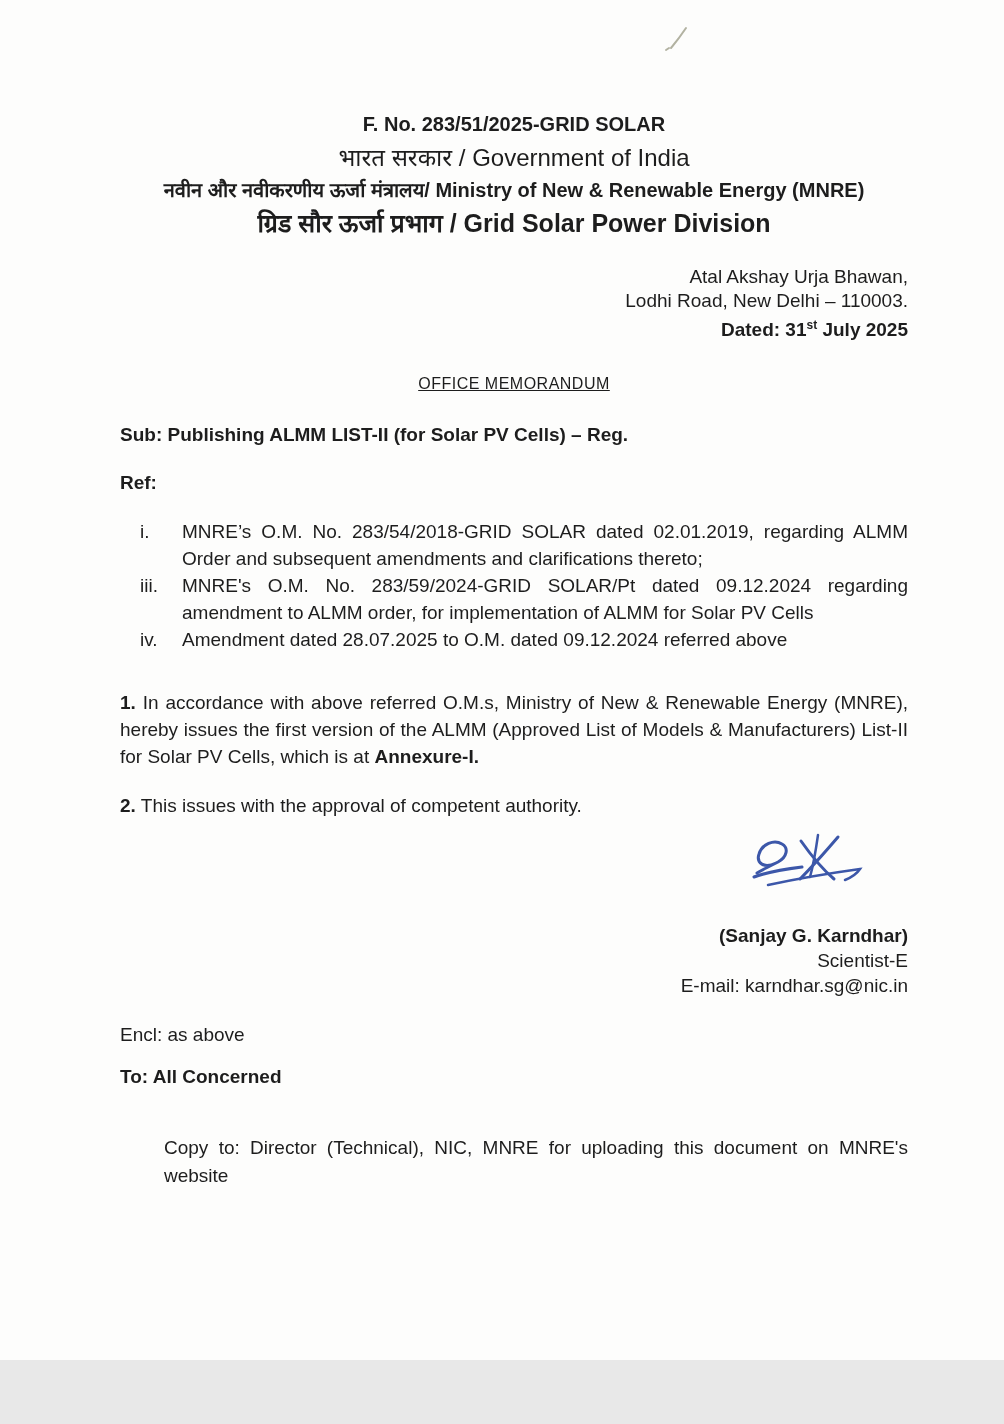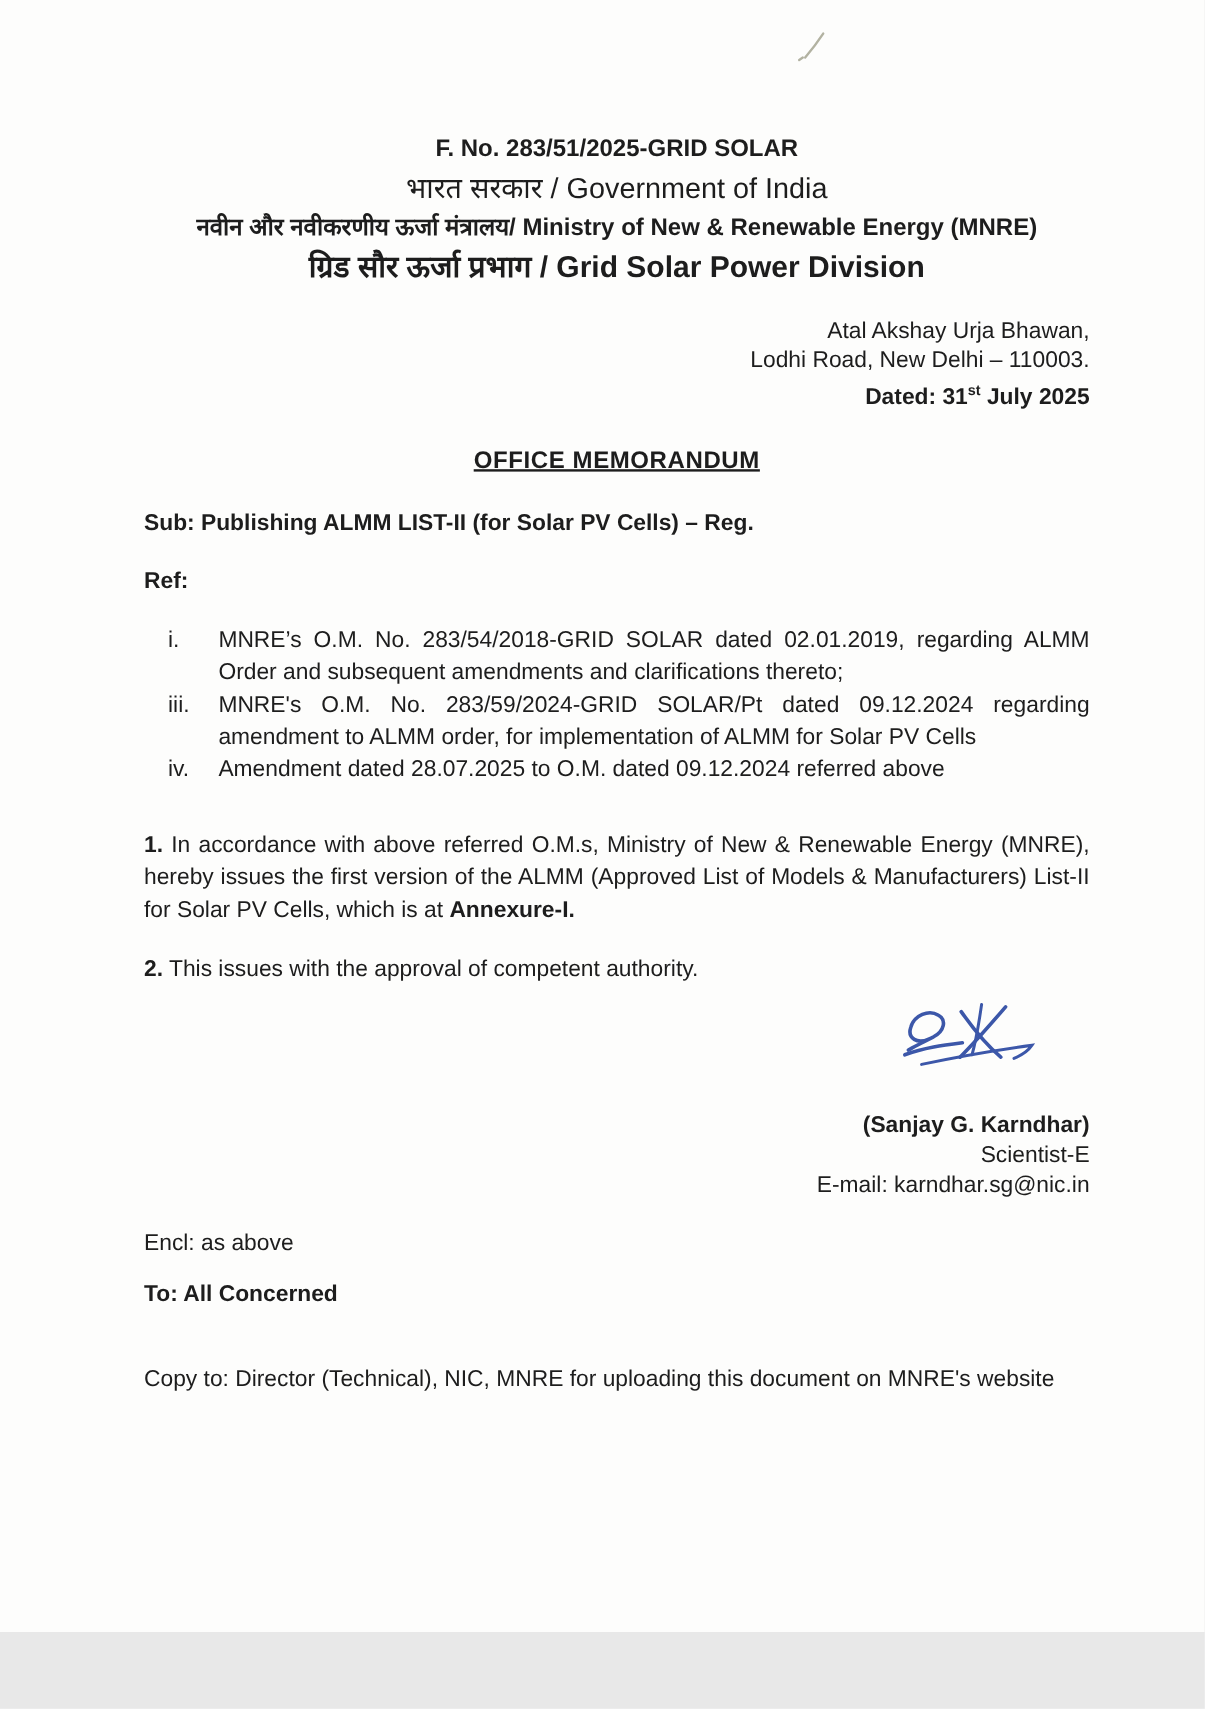--- a/index.html
+++ b/index.html
@@ -34,22 +34,22 @@
   .address-block {
     margin-top: 25px;
     text-align: right;
     line-height: 24px;
   }
   .address-block .dated { font-weight: 700; }
   .address-block .sup { vertical-align: super; font-size: 12px; font-weight: 700; }
   .memo-title-row { margin-top: 30px; text-align: center; }
   .memo-title {
     display: inline-block;
-    font-weight: 700;
-    font-size: 20px;
+    font-weight: 400;
+    font-size: 16px;
     text-decoration: underline;
     letter-spacing: 0.5px;
   }
   .subject { margin-top: 30px; font-weight: 700; }
   .ref-label { margin-top: 26px; font-weight: 700; }
   .references { margin-top: 24px; }
   .ref-item { display: flex; line-height: 27px; }
   .ref-index { width: 62px; padding-left: 20px; flex: 0 0 62px; }
   .ref-text { flex: 1; text-align: justify; }
   .para { margin-top: 36px; line-height: 27px; text-align: justify; }
@@ -63,21 +63,21 @@
     padding-right: 42px;
   }
   .signatory {
     margin-top: 26px;
     text-align: right;
     line-height: 25px;
   }
   .signatory .name { font-weight: 700; }
   .encl { margin-top: 26px; }
   .to-line { margin-top: 20px; font-weight: 700; }
-  .copy-to { margin-top: 46px; line-height: 28px; text-align: justify; }
+  .copy-to { margin-top: 46px; line-height: 28px; text-align: justify; margin-left: 44px; }
 </style>
 </head>
 <body>
 
 <div class="page">
 
   <svg class="pen-mark" width="40" height="34" viewBox="0 0 40 34">
     <path d="M8,28 L11,26 M13,26 C18,20 24,12 28,6" stroke="#8b8b72" stroke-width="2" fill="none" stroke-linecap="round"></path>
   </svg>
 

